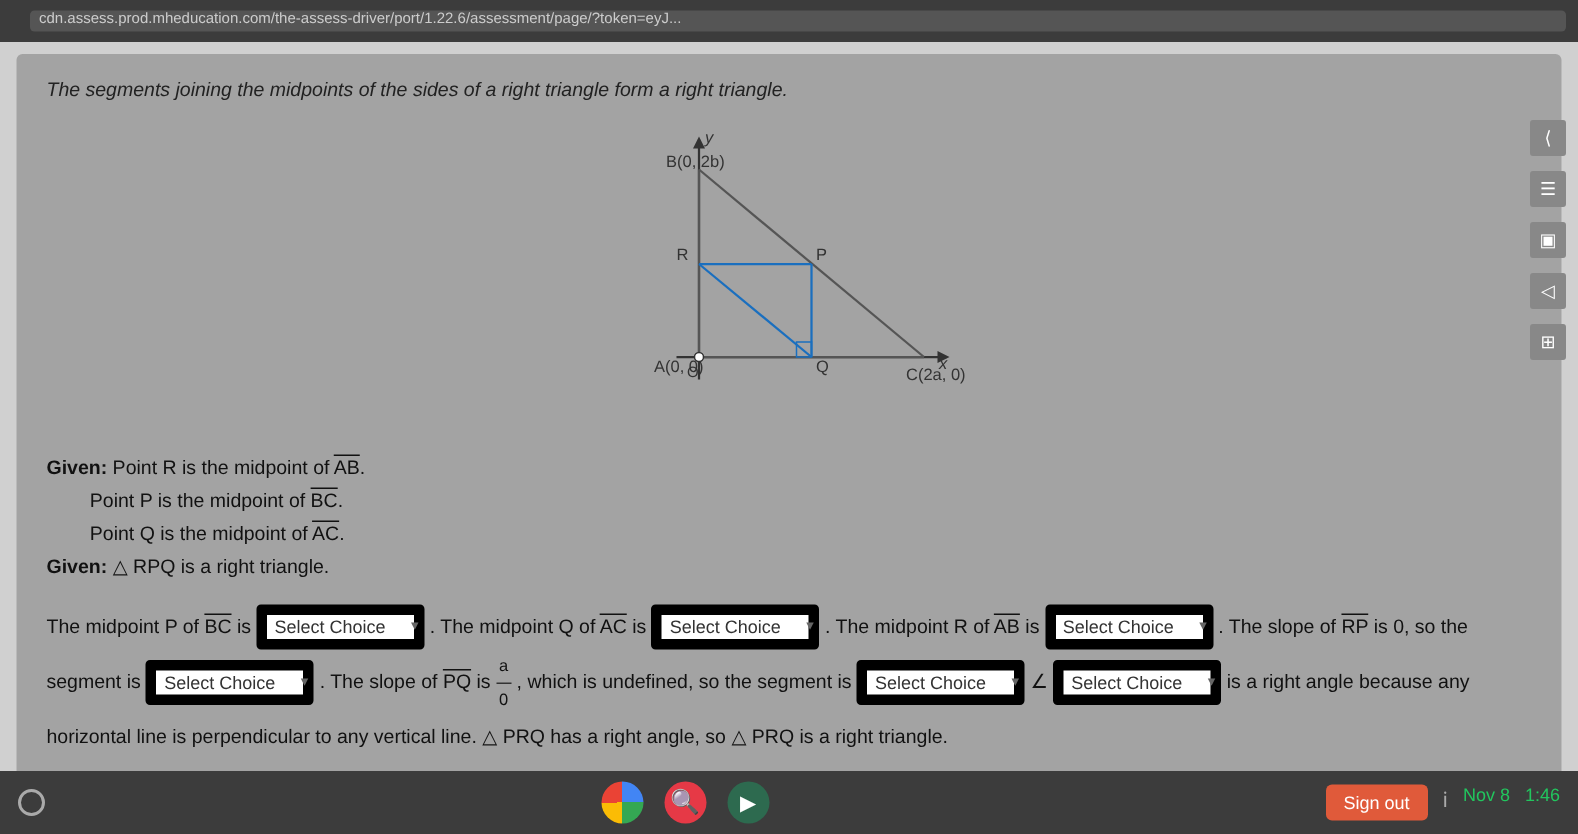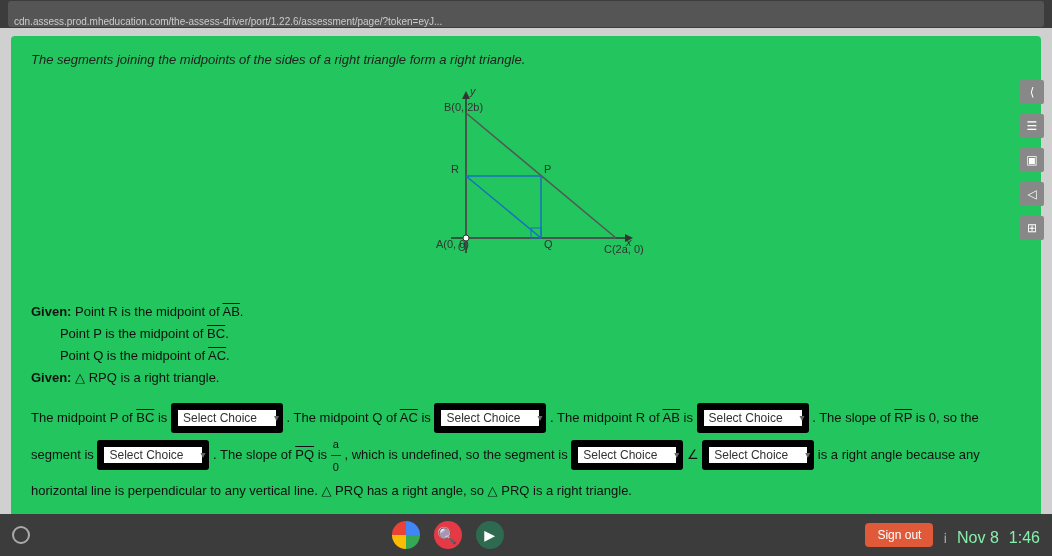--- a/index.html
+++ b/index.html
@@ -18,37 +18,38 @@
       width: 100%;
       height: 28px;
       background: #3c3c3c;
       display: flex;
       align-items: center;
       padding: 0 8px;
       gap: 6px;
     }
     .browser-bar-url {
       flex: 1;
-      height: 26px;
+      height: 14px;
       background: #555;
       border-radius: 3px;
       color: #ccc;
       font-size: 10px;
       padding: 0 6px;
       display: flex;
-      align-items: flex-end;
+      align-items: flex-start;
       overflow: hidden;
       white-space: nowrap;
+      margin-left: 12px;
     }
 
     
     .main-content {
       width: 1030px;
       margin: 8px auto 0;
-      background: #22c55e;
+      background: #a3a3a3;
       border-radius: 4px;
       padding: 16px 20px 10px;
       min-height: 490px;
       position: relative;
     }
 
     .problem-statement {
       font-size: 13px;
       color: #222;
       margin-bottom: 16px;
@@ -161,35 +162,35 @@
       width: 32px;
       height: 32px;
       border-radius: 50%;
       display: flex;
       align-items: center;
       justify-content: center;
       font-size: 18px;
     }
     .taskbar-right {
       display: flex;
-      align-items: flex-end;
+      align-items: flex-start;
       gap: 10px;
     }
     .sign-out-btn {
       background: #e05a3a;
       color: white;
       border: none;
       border-radius: 4px;
       padding: 5px 12px;
       font-size: 12px;
       cursor: pointer;
     }
     .taskbar-time {
-      color: #86efac;
-      font-size: 16px;
+      color: #22c55e;
+      font-size: 12px;
     }
 
     
     .right-sidebar {
       position: absolute;
       right: 8px;
       top: 80px;
       display: flex;
       flex-direction: column;
       gap: 10px;

